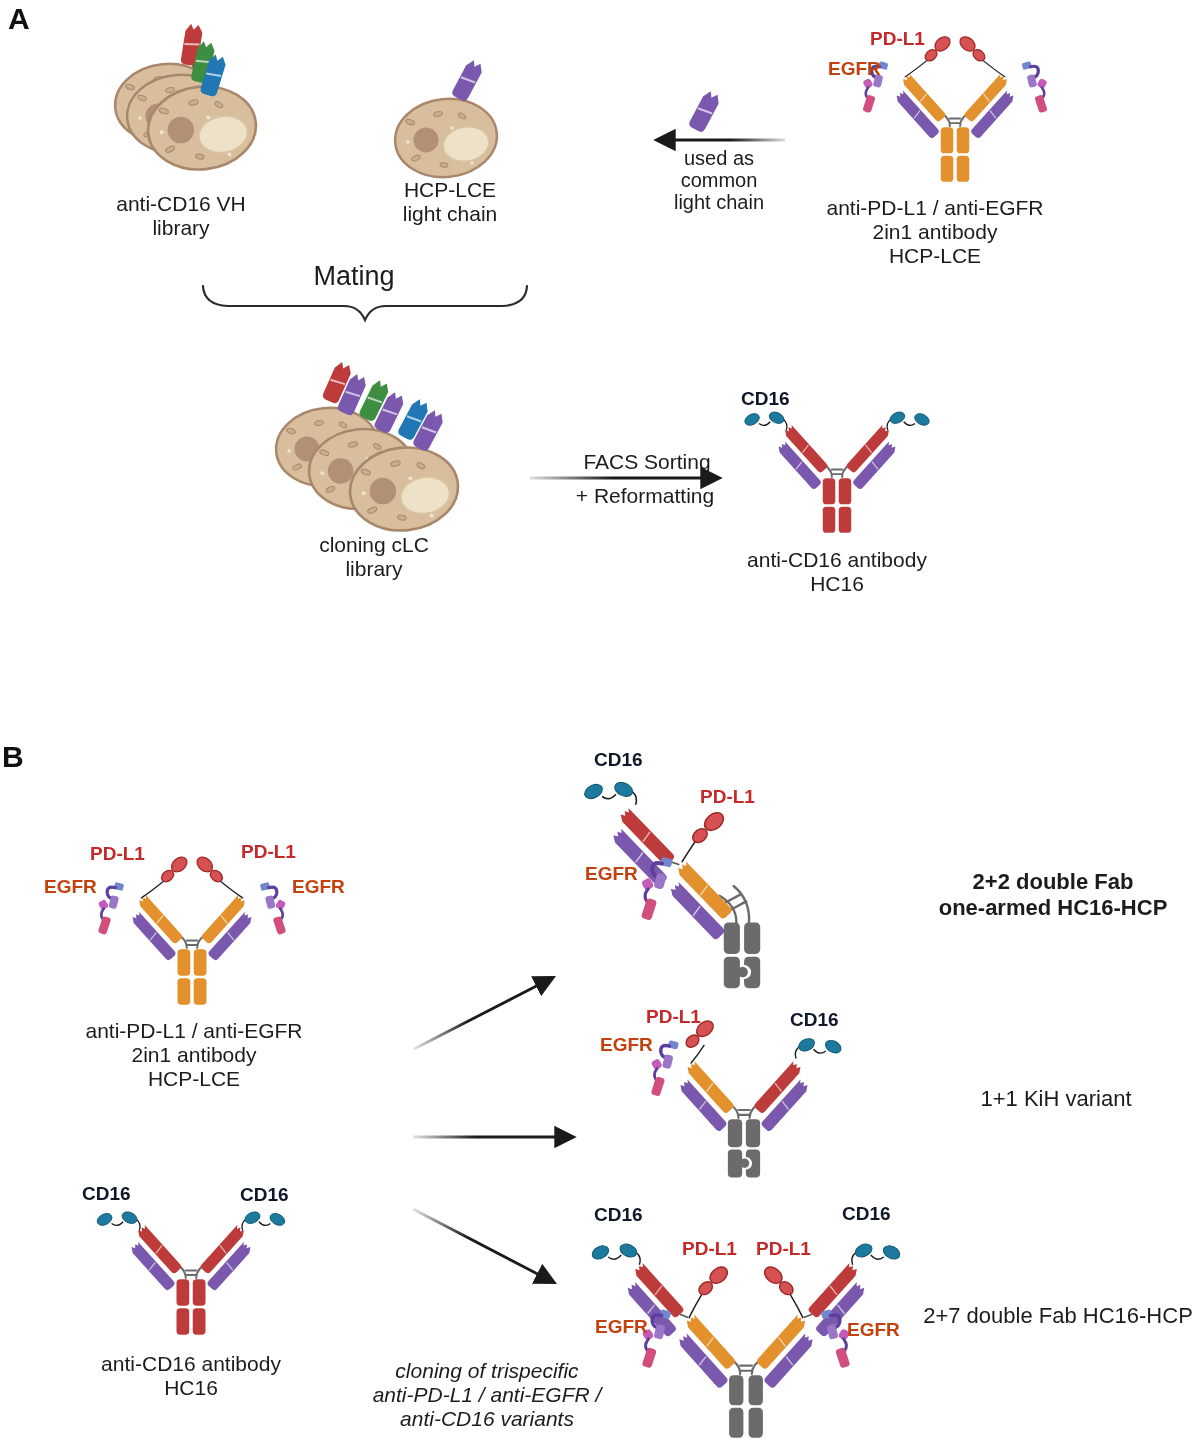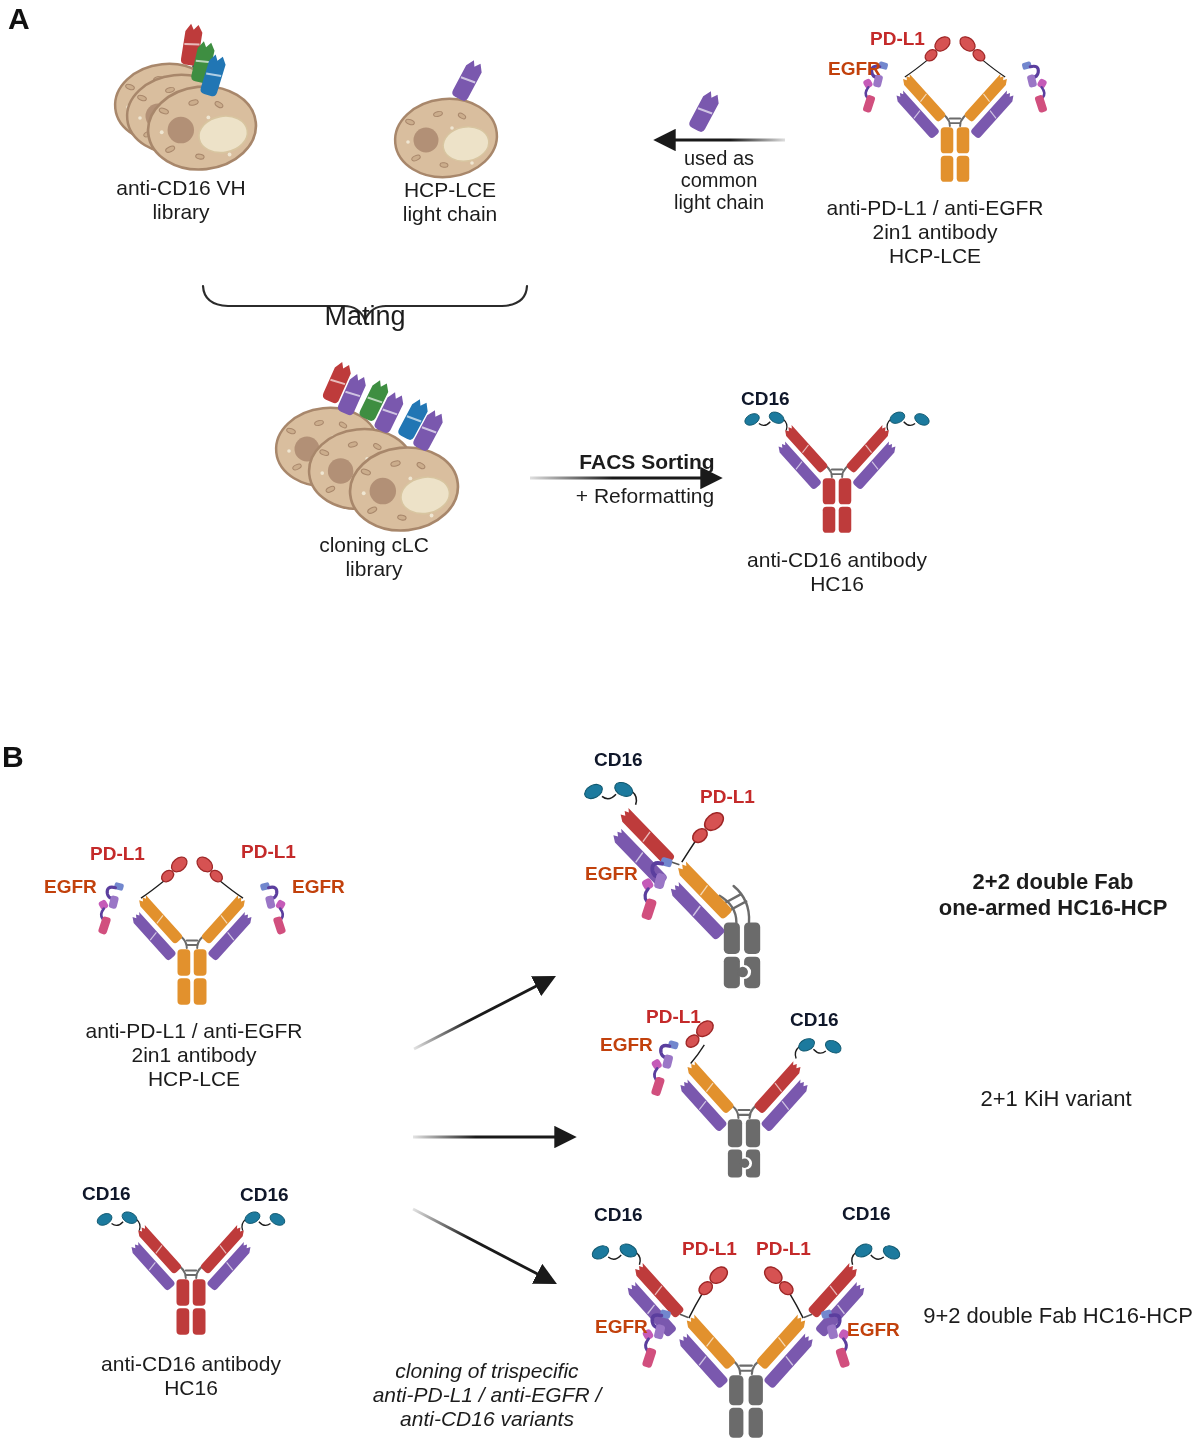--- a/index.html
+++ b/index.html
@@ -293,21 +293,21 @@
       <use href="#pdl1g" transform="translate(70,-162) scale(-1,1)"></use>
       <use href="#egfrg" transform="translate(-150,-92)"></use>
       <use href="#egfrg" transform="translate(150,-92) scale(-1,1)"></use>
     </g>
   </g>
 </svg>
 
 <div class="panel" style="left:8px;top:2px;">A</div>
 <div class="panel" style="left:2px;top:740px;">B</div>
 
-<div class="cap" style="left:181px;top:176px;">
+<div class="cap" style="left:181px;top:192px;">
   <div>anti-CD16 VH</div>
   <div>library</div>
 </div>
 
 <div class="cap" style="left:450px;top:178px;">
   <div>HCP-LCE</div>
   <div>light chain</div>
 </div>
 
 <div class="cap small" style="left:719px;top:147px;">
@@ -318,28 +318,28 @@
 
 <div class="ag pd" style="left:870px;top:28px;">PD-L1</div>
 <div class="ag eg" style="left:828px;top:58px;">EGFR</div>
 
 <div class="cap" style="left:935px;top:196px;">
   <div>anti-PD-L1 / anti-EGFR</div>
   <div>2in1 antibody</div>
   <div>HCP-LCE</div>
 </div>
 
-<div class="cap mating" style="left:365px;top:262px;margin-top:40px;">Mating</div>
+<div class="cap mating" style="left:354px;top:262px;">Mating</div>
 
 <div class="cap" style="left:374px;top:533px;">
   <div>cloning cLC</div>
   <div>library</div>
 </div>
 
-<div class="cap" style="left:647px;top:450px;font-weight:bold;">FACS Sorting</div>
+<div class="cap" style="left:647px;top:450px;">FACS Sorting</div>
 <div class="cap" style="left:645px;top:484px;">+ Reformatting</div>
 
 <div class="ag cd" style="left:741px;top:388px;">CD16</div>
 
 <div class="cap" style="left:837px;top:548px;">
   <div>anti-CD16 antibody</div>
   <div>HC16</div>
 </div>
 
 <div class="ag pd" style="left:90px;top:843px;">PD-L1</div>
@@ -371,23 +371,23 @@
 <div class="ag pd" style="left:700px;top:786px;">PD-L1</div>
 <div class="ag eg" style="left:585px;top:863px;">EGFR</div>
 <div class="cap vlabel" style="left:1053px;top:869px;font-weight:bold;">
   <div>2+2 double Fab</div>
   <div>one-armed HC16-HCP</div>
 </div>
 
 <div class="ag pd" style="left:646px;top:1006px;">PD-L1</div>
 <div class="ag eg" style="left:600px;top:1034px;">EGFR</div>
 <div class="ag cd" style="left:790px;top:1009px;">CD16</div>
-<div class="cap vlabel" style="left:1056px;top:1086px;">2+1 KiH variant</div>
+<div class="cap vlabel" style="left:1056px;top:1086px;">1+1 KiH variant</div>
 
 <div class="ag cd" style="left:594px;top:1204px;">CD16</div>
 <div class="ag cd" style="left:842px;top:1203px;">CD16</div>
 <div class="ag pd" style="left:682px;top:1238px;">PD-L1</div>
 <div class="ag pd" style="left:756px;top:1238px;">PD-L1</div>
 <div class="ag eg" style="left:595px;top:1316px;">EGFR</div>
 <div class="ag eg" style="left:847px;top:1319px;">EGFR</div>
-<div class="cap vlabel" style="left:1058px;top:1303px;">9+2 double Fab HC16-HCP</div>
+<div class="cap vlabel" style="left:1058px;top:1303px;">2+7 double Fab HC16-HCP</div>
 
 </div>
 
 </body></html>

